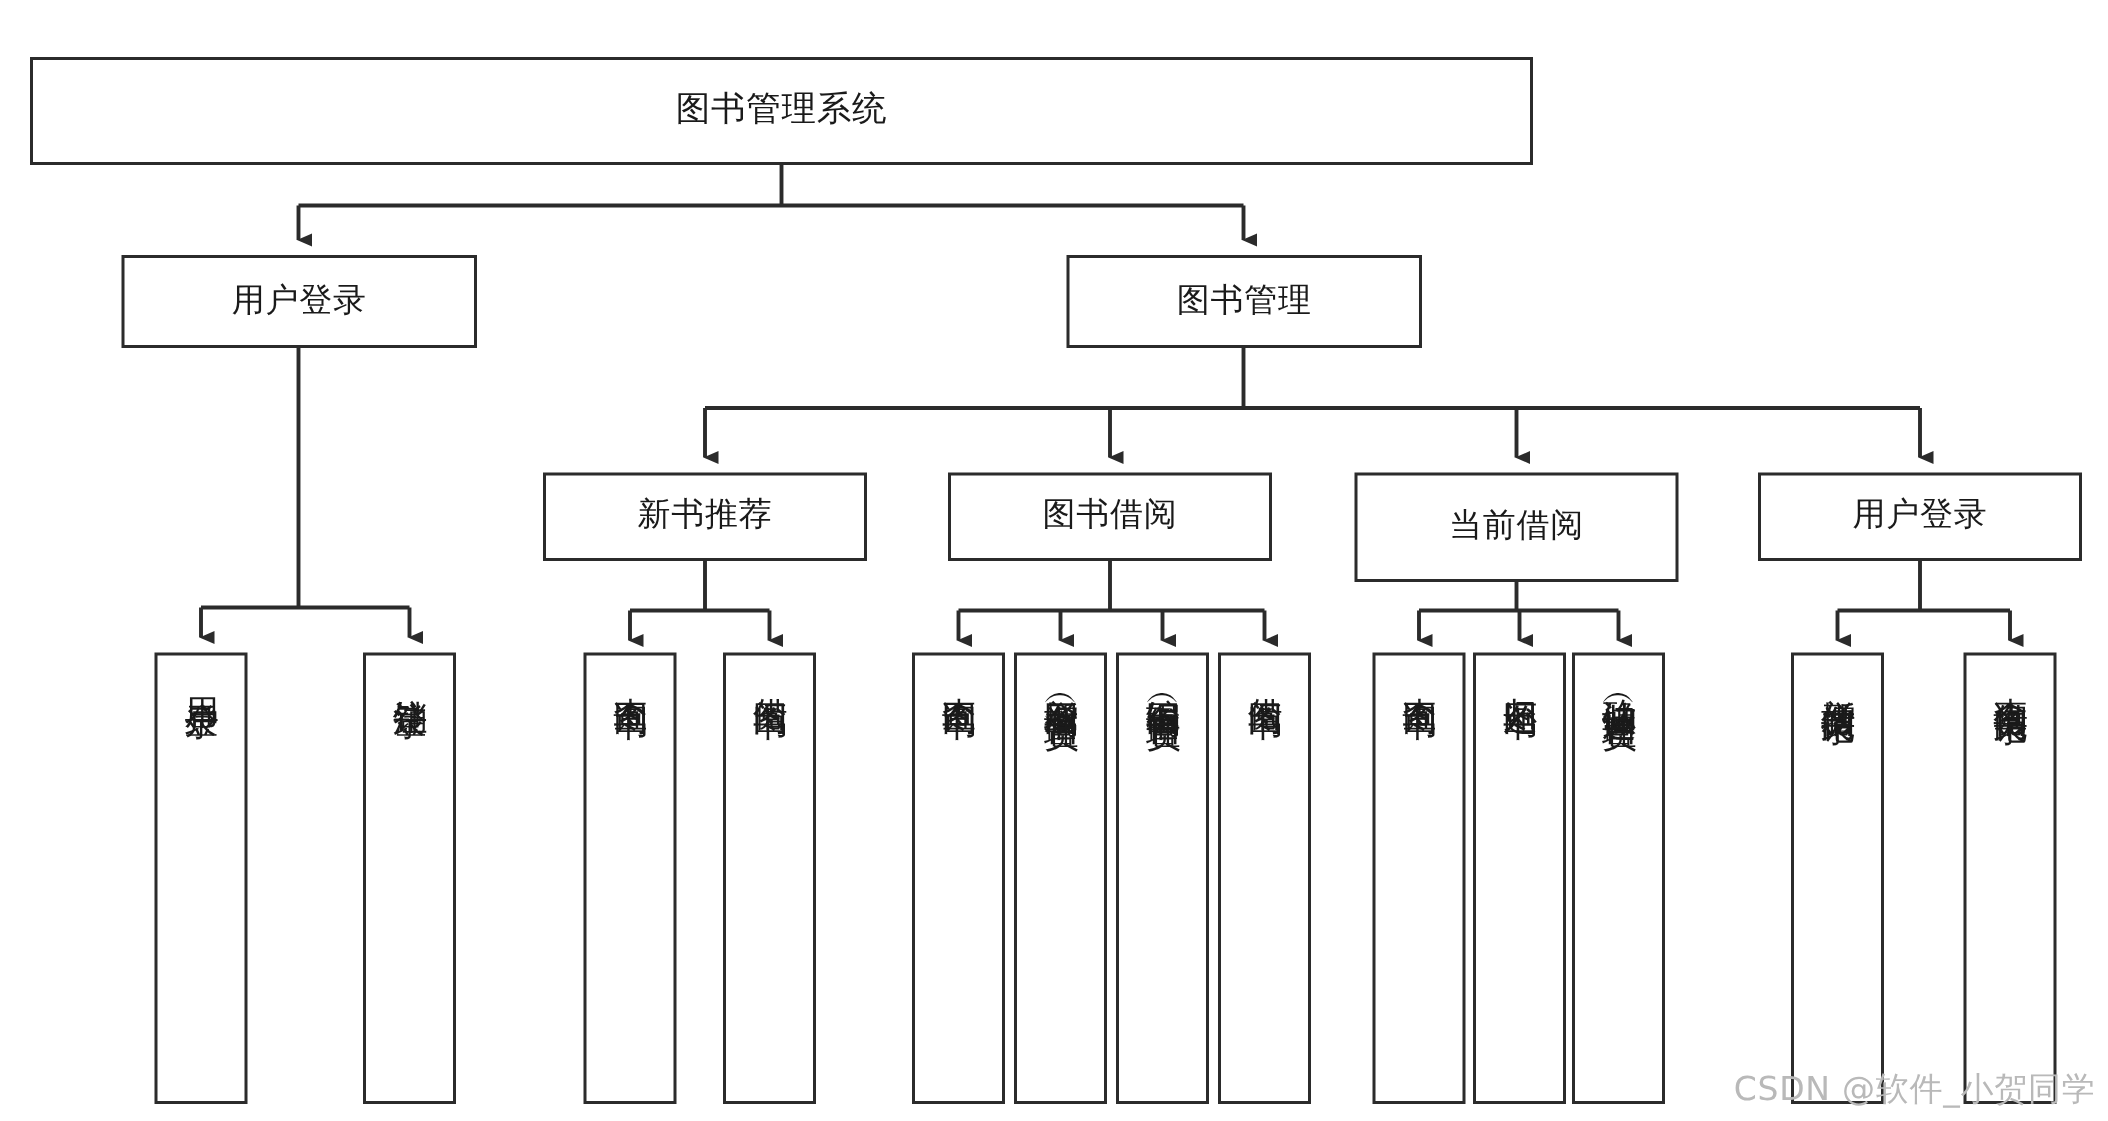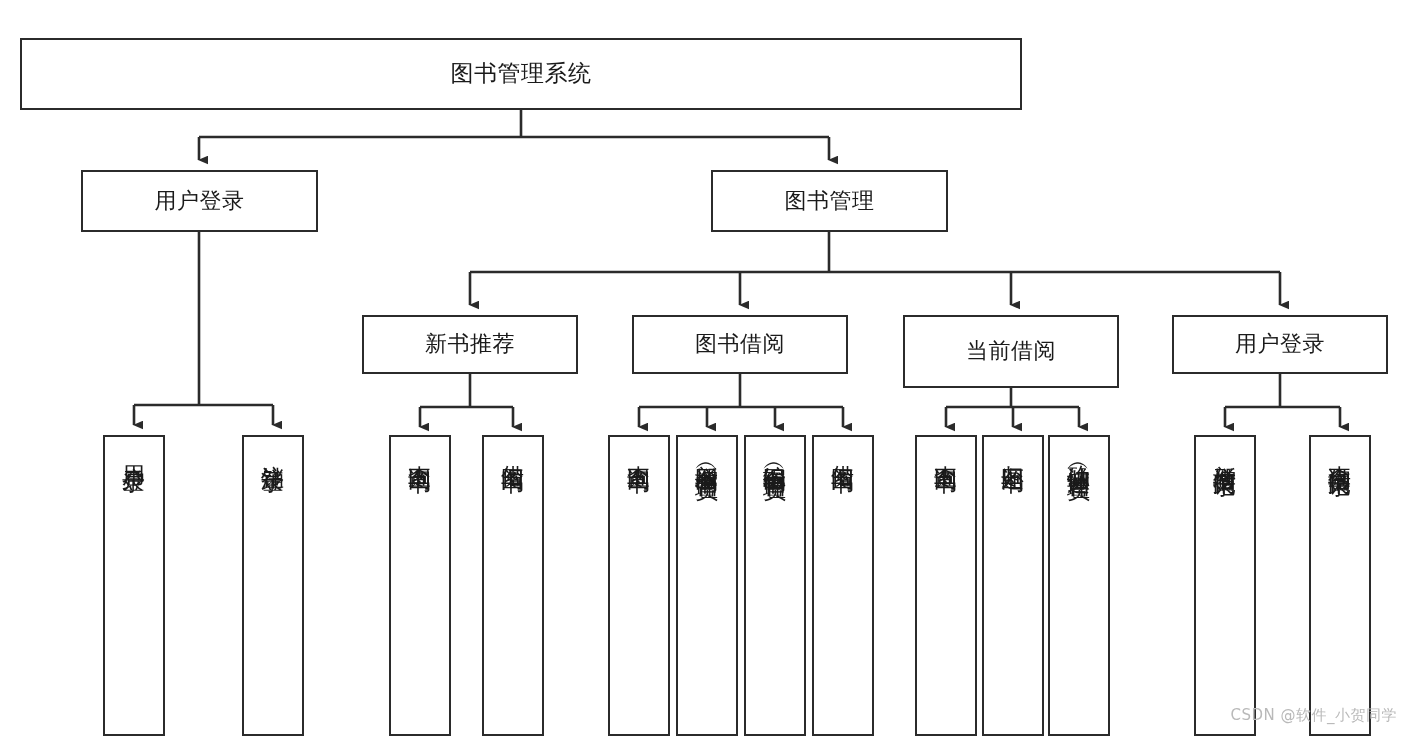--- a/index.html
+++ b/index.html
@@ -56,22 +56,22 @@
     text-orientation: upright;
     font-size: 23px;
     line-height: 1.05;
     letter-spacing: 2px;
     white-space: nowrap;
   }
   #root-node .node-label { font-size: 23px; }
   .watermark {
     position: absolute;
     right: 8px;
-    bottom: 22px;
-    font-size: 15px;
+    bottom: 6px;
+    font-size: 22px;
     color: #b9b9b9;
     letter-spacing: 0.5px;
     white-space: nowrap;
     font-family: "DejaVu Sans", "Liberation Sans", sans-serif;
   }
 </style>
 </head>
 <body>
 
 <div id="diagram-root">

